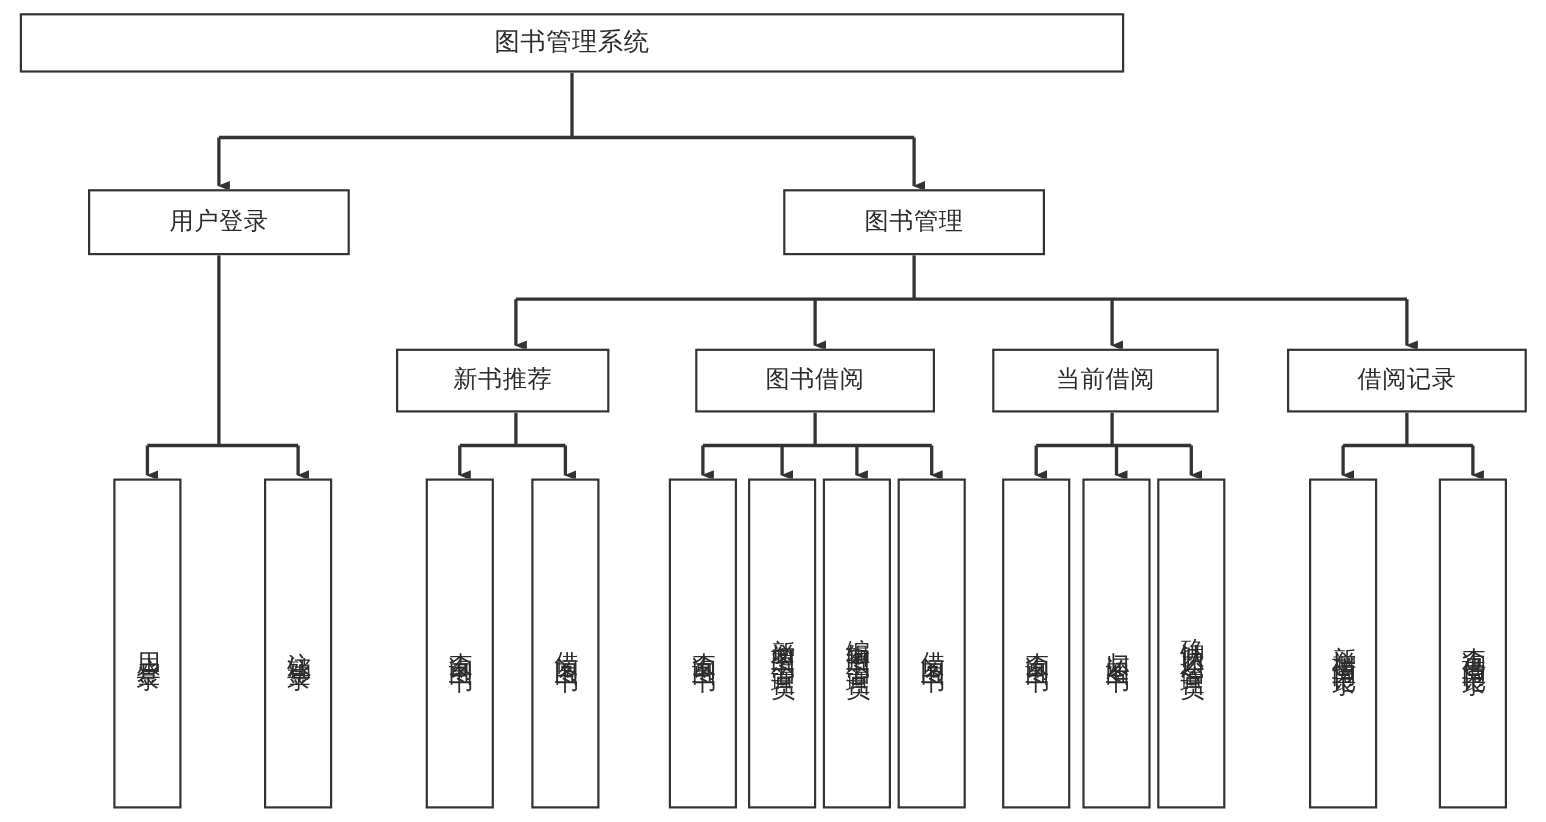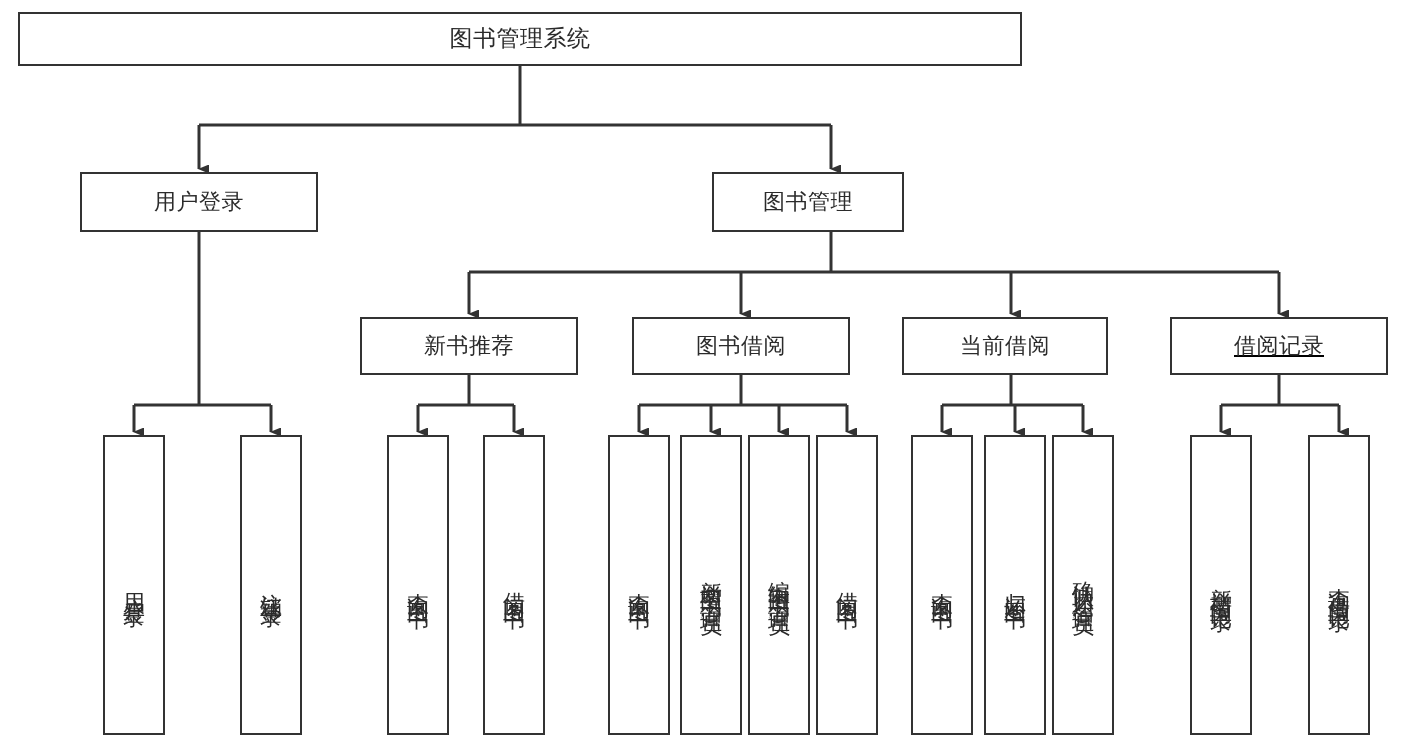--- a/index.html
+++ b/index.html
@@ -119,33 +119,33 @@
       </g>
   </svg>
 
   <div id="nodes-layer">
       <div class="node horiz root" style="left: 18px; top: 12px; width: 1004px; height: 54px;">
         <span class="node-label">图书管理系统</span>
       </div>
       <div class="node horiz" style="left: 80px; top: 172px; width: 238px; height: 60px;">
         <span class="node-label">用户登录</span>
       </div>
-      <div class="node horiz" style="left: 712px; top: 172px; width: 192px; height: 60px;">
+      <div class="node horiz" style="left: 712px; top: 172px; width: 238px; height: 60px;">
         <span class="node-label">图书管理</span>
       </div>
-      <div class="node horiz" style="left: 360px; top: 317px; width: 218px; height: 58px;">
+      <div class="node horiz" style="left: 360px; top: 317px; width: 194px; height: 58px;">
         <span class="node-label">新书推荐</span>
       </div>
       <div class="node horiz" style="left: 632px; top: 317px; width: 218px; height: 58px;">
         <span class="node-label">图书借阅</span>
       </div>
       <div class="node horiz" style="left: 902px; top: 317px; width: 206px; height: 58px;">
         <span class="node-label">当前借阅</span>
       </div>
-      <div class="node horiz" style="left: 1170px; top: 317px; width: 218px; height: 58px; text-decoration: underline;">
+      <div class="node horiz" style="left: 1170px; top: 317px; width: 218px; height: 58px;">
         <span class="node-label">借阅记录</span>
       </div>
       <div class="node vert" style="left: 103px; top: 435px; width: 62px; height: 300px;">
         <span class="node-label">用户登录</span>
       </div>
       <div class="node vert" style="left: 240px; top: 435px; width: 62px; height: 300px;">
         <span class="node-label">注销登录</span>
       </div>
       <div class="node vert" style="left: 387px; top: 435px; width: 62px; height: 300px;">
         <span class="node-label">查询图书</span>

